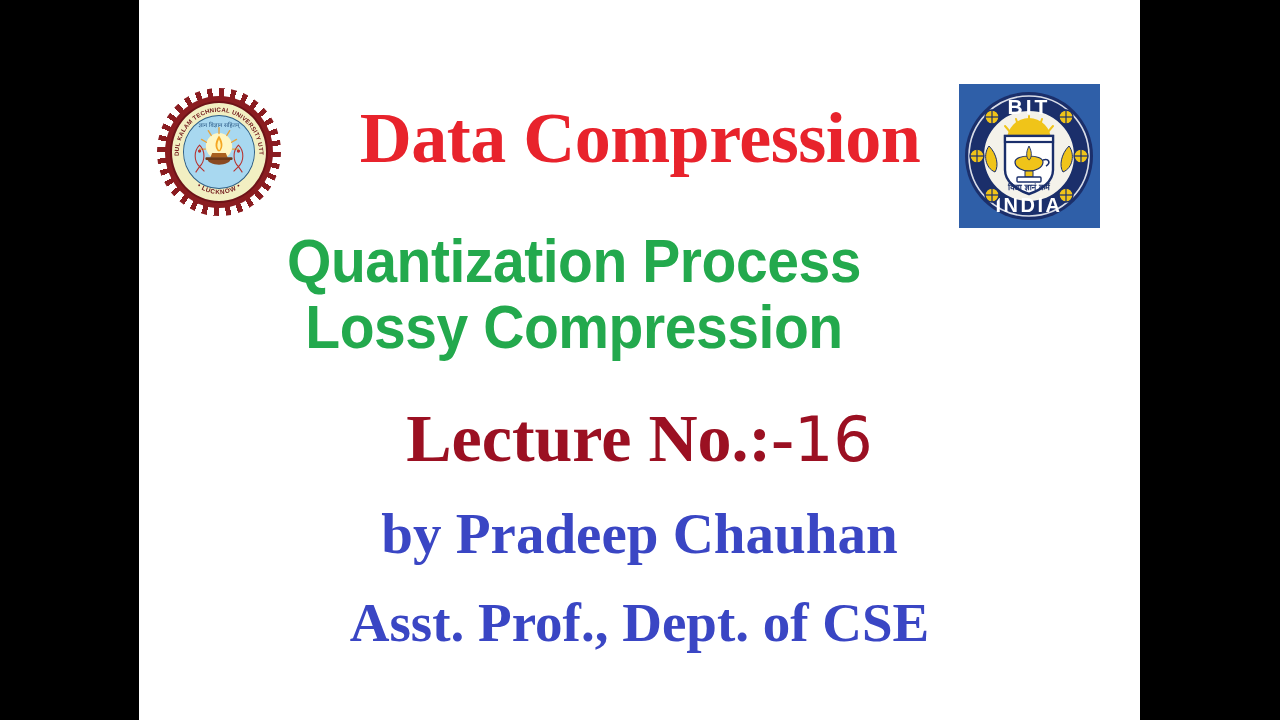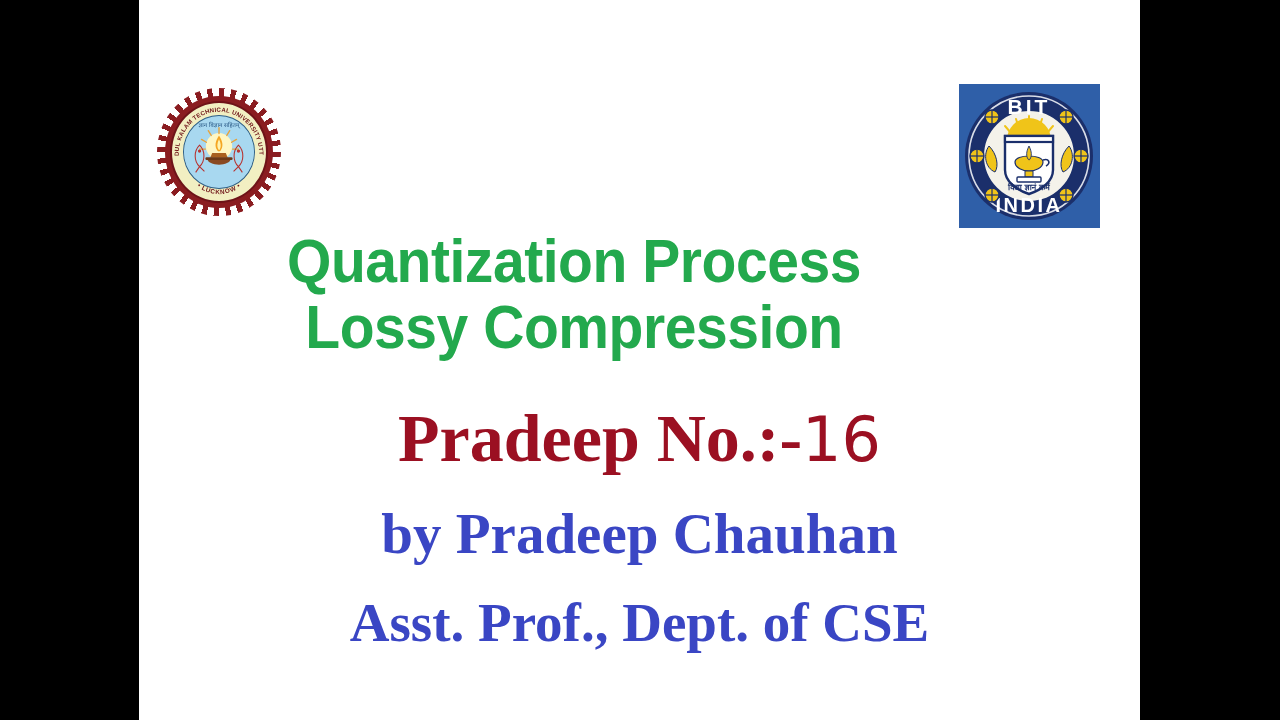--- a/index.html
+++ b/index.html
@@ -240,20 +240,21 @@
 
             <g fill="none" stroke="#b8322f" stroke-width="1.1">
               <path d="M56 30 C62 36 62 46 56 52 C50 46 50 36 56 30 Z"></path>
               <path d="M56 52 L60 58 M56 52 L51 57"></path>
               <circle cx="56" cy="36" r="1.1" fill="#b8322f"></circle>
             </g>
           </svg>
         </div>
       </div>
 
+      <div class="title-main">Data Compression</div>
 
       <div class="bit-logo">
         <svg viewBox="0 0 141 144">
           <rect x="0" y="0" width="141" height="144" fill="#2f5fa8"></rect>
           <circle cx="70" cy="72" r="64" fill="#1b2f6b"></circle>
           <circle cx="70" cy="72" r="60" fill="none" stroke="#d9dde8" stroke-width="1.6"></circle>
           <circle cx="70" cy="72" r="46" fill="#f4f2ea"></circle>
           <circle cx="70" cy="72" r="46" fill="none" stroke="#1b2f6b" stroke-width="2"></circle>
 
           <text x="70" y="30" font-family="Liberation Sans, sans-serif" font-size="21" font-weight="bold" fill="#ffffff" text-anchor="middle" letter-spacing="3">BIT</text>
@@ -307,20 +308,20 @@
           <text x="70" y="106" font-family="DejaVu Sans, sans-serif" font-size="8" font-weight="bold" fill="#1b2f6b" text-anchor="middle">विद्या ज्ञानं कर्म</text>
         </svg>
       </div>
     </div>
 
     <div class="subtitle-block">
       <span class="subtitle-line">Quantization Process</span>
       <span class="subtitle-line">Lossy Compression</span>
     </div>
 
-    <div class="lecture-line"><span>Pradeep No.:-</span><span class="lecture-num">16</span></div>
+    <div class="lecture-line"><span>Lecture No.:-</span><span class="lecture-num">16</span></div>
 
     <div class="author-line author-name">by Pradeep Chauhan</div>
 
     <div class="author-line author-role">Asst. Prof.,  Dept. of CSE</div>
 
   </div>
 </div>
 
 </body></html>

